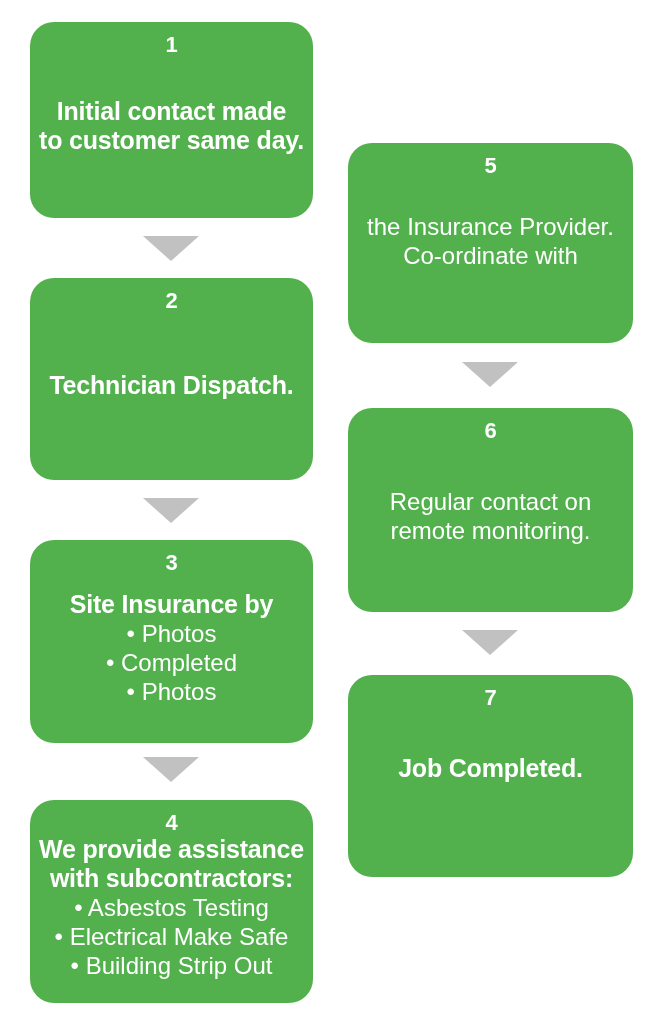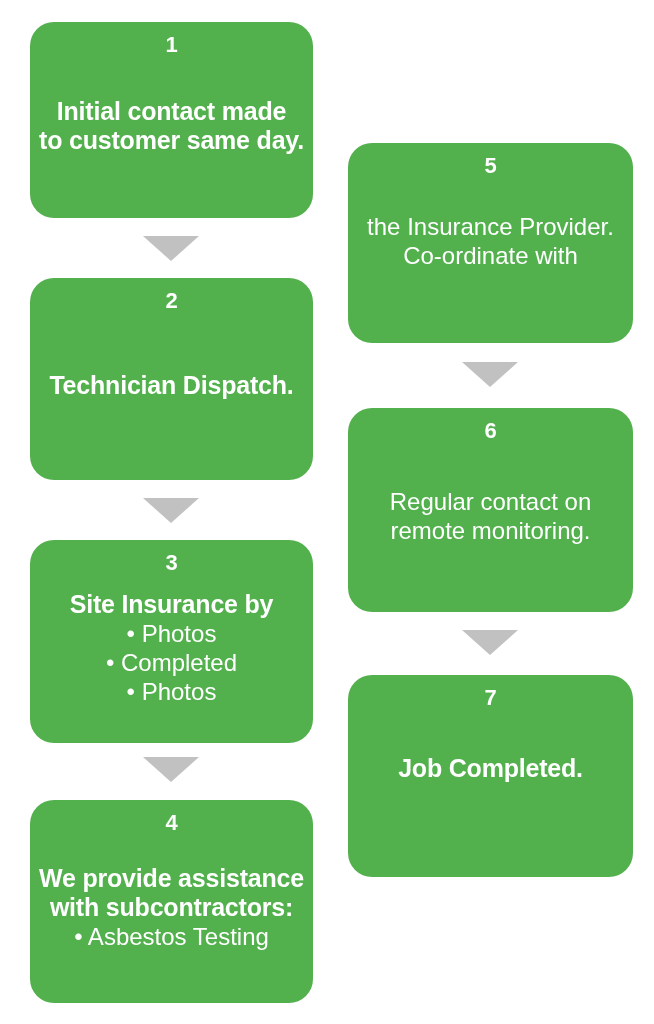--- a/index.html
+++ b/index.html
@@ -101,20 +101,22 @@
   </div>
 
   <div class="arrow" style="left:143px; top:757px;"></div>
 
   <div class="box" style="left:30px; top:800px; width:283px; height:203px;">
     <div class="num">4</div>
     <div class="content">
       <div class="line bold">We provide assistance</div>
       <div class="line bold">with subcontractors:</div>
       <div class="line reg">• Asbestos Testing</div>
+      <div class="line reg">• Electrical Make Safe</div>
+      <div class="line reg">• Building Strip Out</div>
     </div>
   </div>
 
   <div class="box" style="left:348px; top:143px; width:285px; height:200px;">
     <div class="num">5</div>
     <div class="content" style="padding-bottom:24px;">
       <div class="line reg">the Insurance Provider.</div>
       <div class="line reg">Co-ordinate with</div>
     </div>
   </div>

